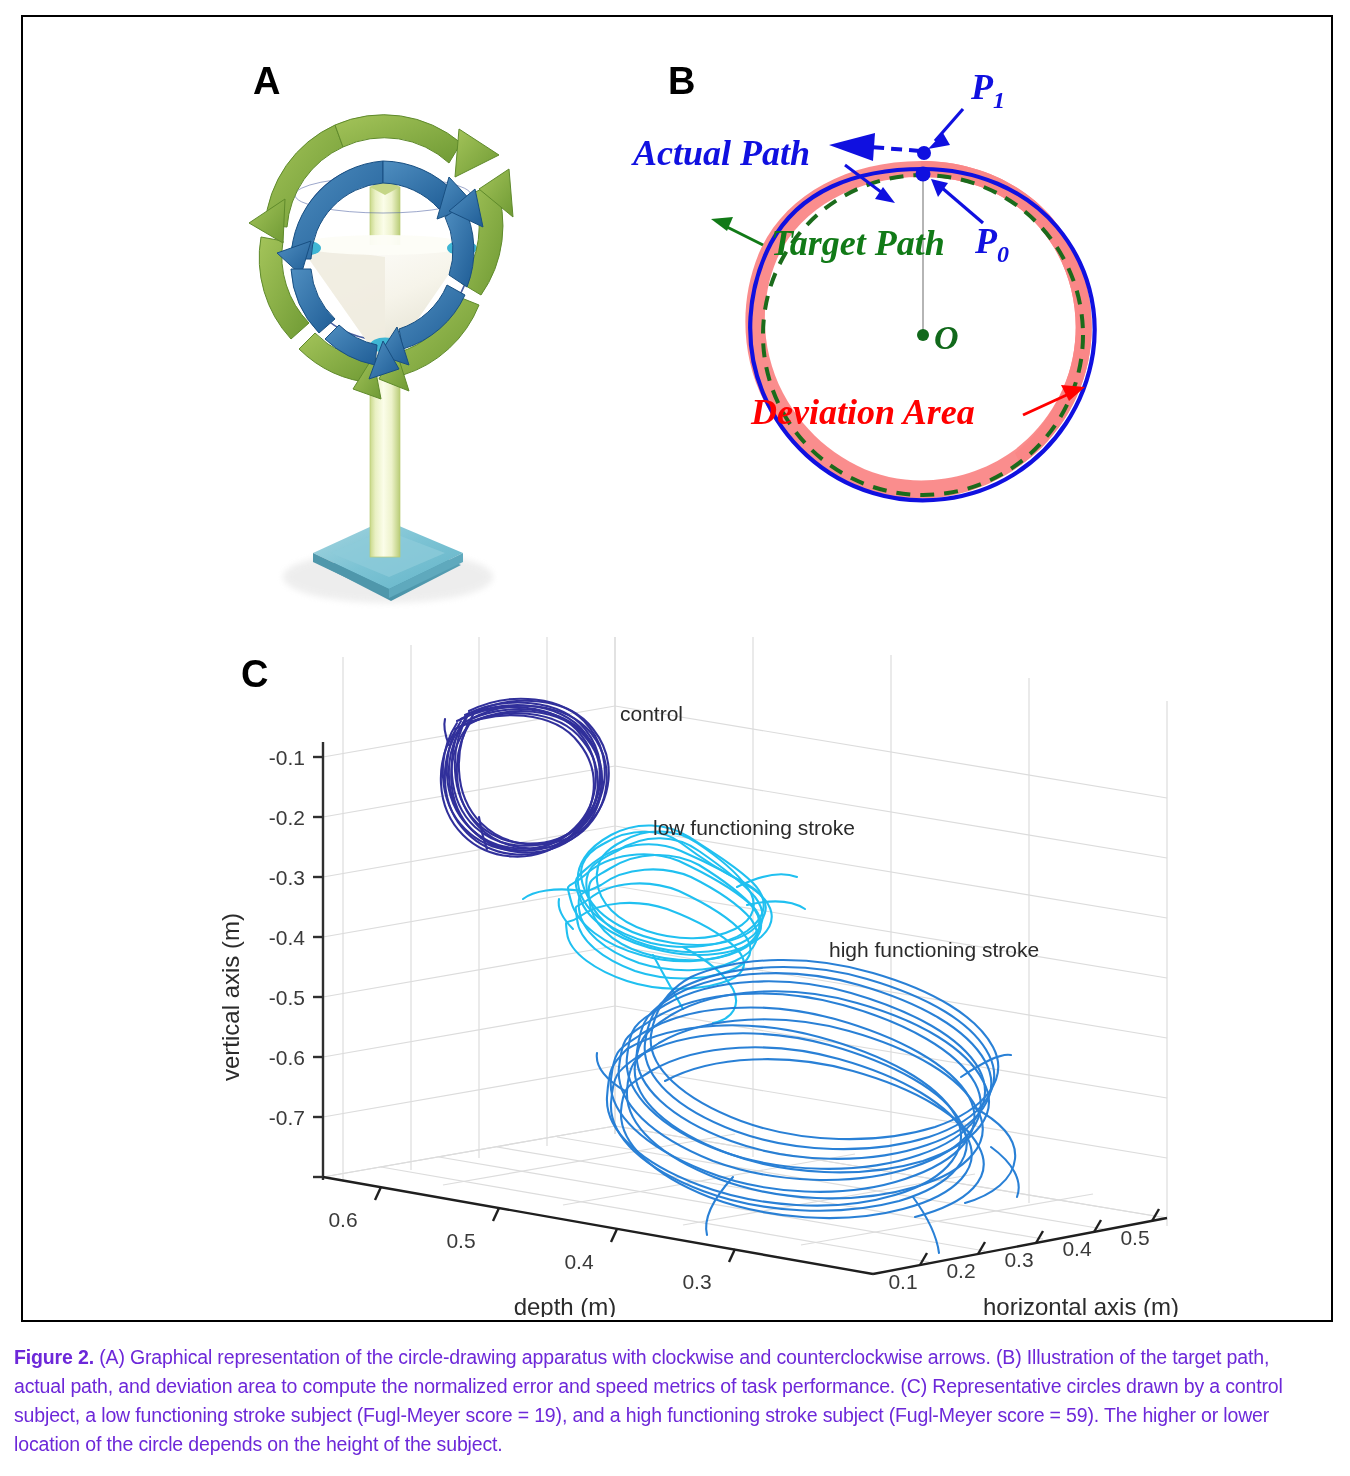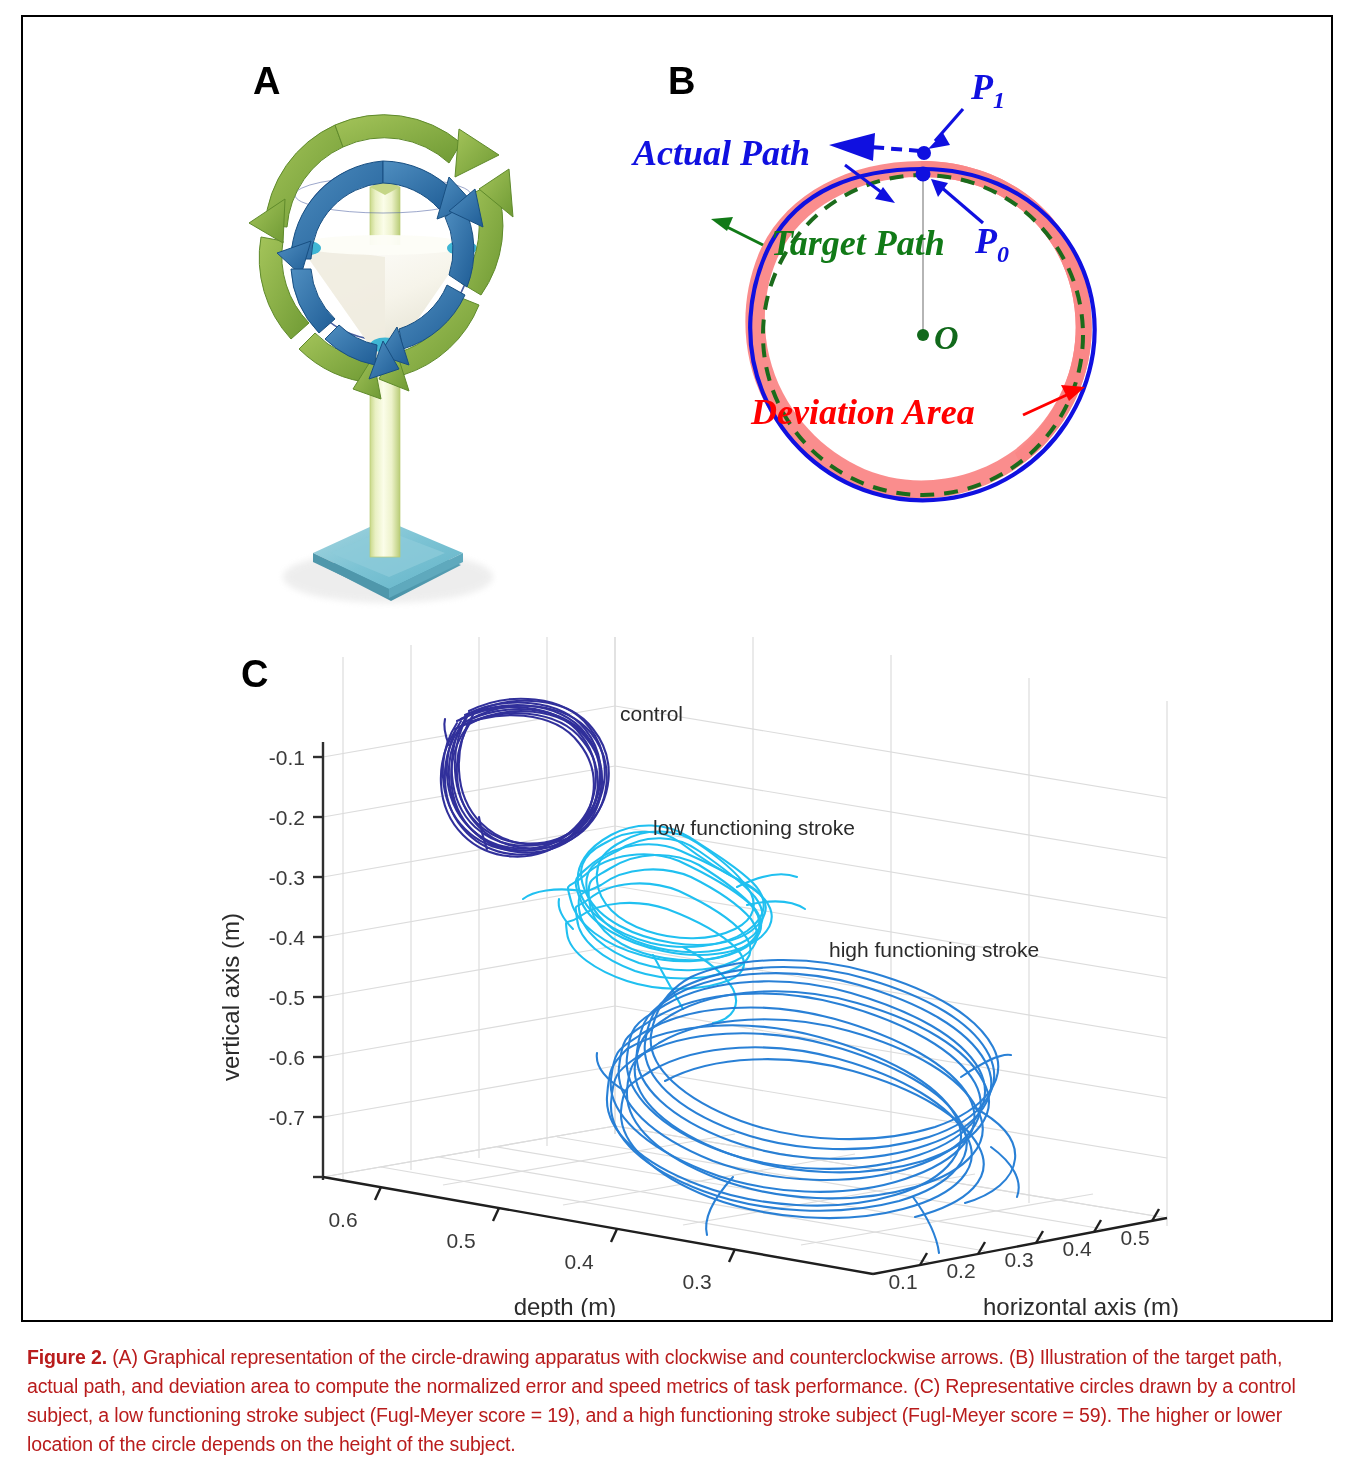--- a/index.html
+++ b/index.html
@@ -31,23 +31,23 @@
   #panel-c-svg{position:absolute; left:0; top:0; width:1080px; height:680px;}
 
   .axis-tick-text{font-family:"Liberation Sans",sans-serif; font-size:21px; fill:#3a3a3a;}
   .axis-title-text{font-family:"Liberation Sans",sans-serif; font-size:24px; fill:#2b2b2b;}
   .series-label-text{font-family:"Liberation Sans",sans-serif; font-size:21px; fill:#2b2b2b;}
 
   .b-label{font-family:"Liberation Serif",serif; font-style:italic; font-weight:bold;}
 
   
   #caption{
-    position:absolute; left:27px; top:1343px; width:1300px;
+    position:absolute; left:14px; top:1343px; width:1300px;
     font-family:"Liberation Sans",sans-serif; font-size:19.5px;
-    line-height:1.48; color:#b91c1c; letter-spacing:-0.15px;
+    line-height:1.48; color:#6d28d9; letter-spacing:-0.15px;
   }
   #caption b{font-weight:bold;}
 </style>
 </head>
 <body>
 
 <div id="figure-frame">
 
   <div id="panel-a">
     <div class="panel-letter" id="panel-a-letter">A</div>

